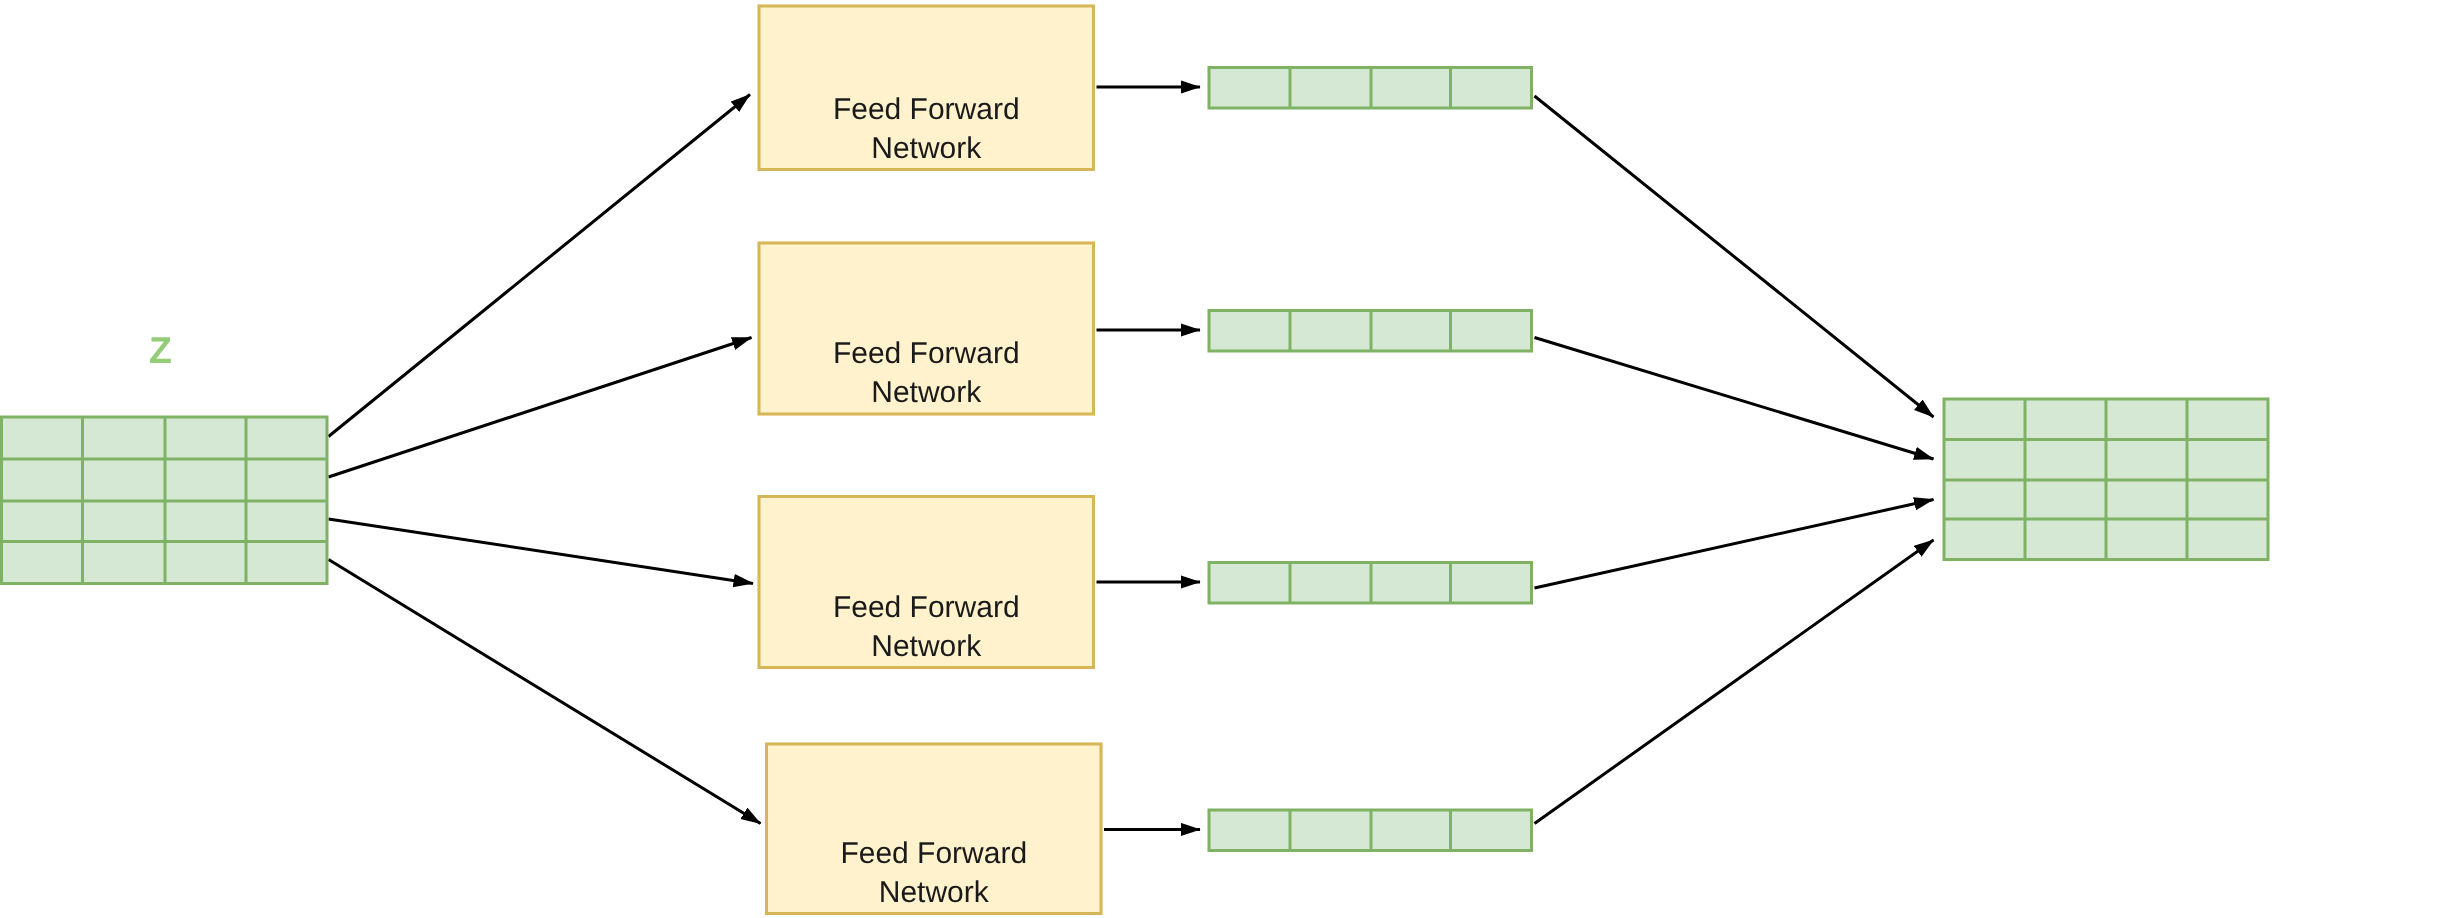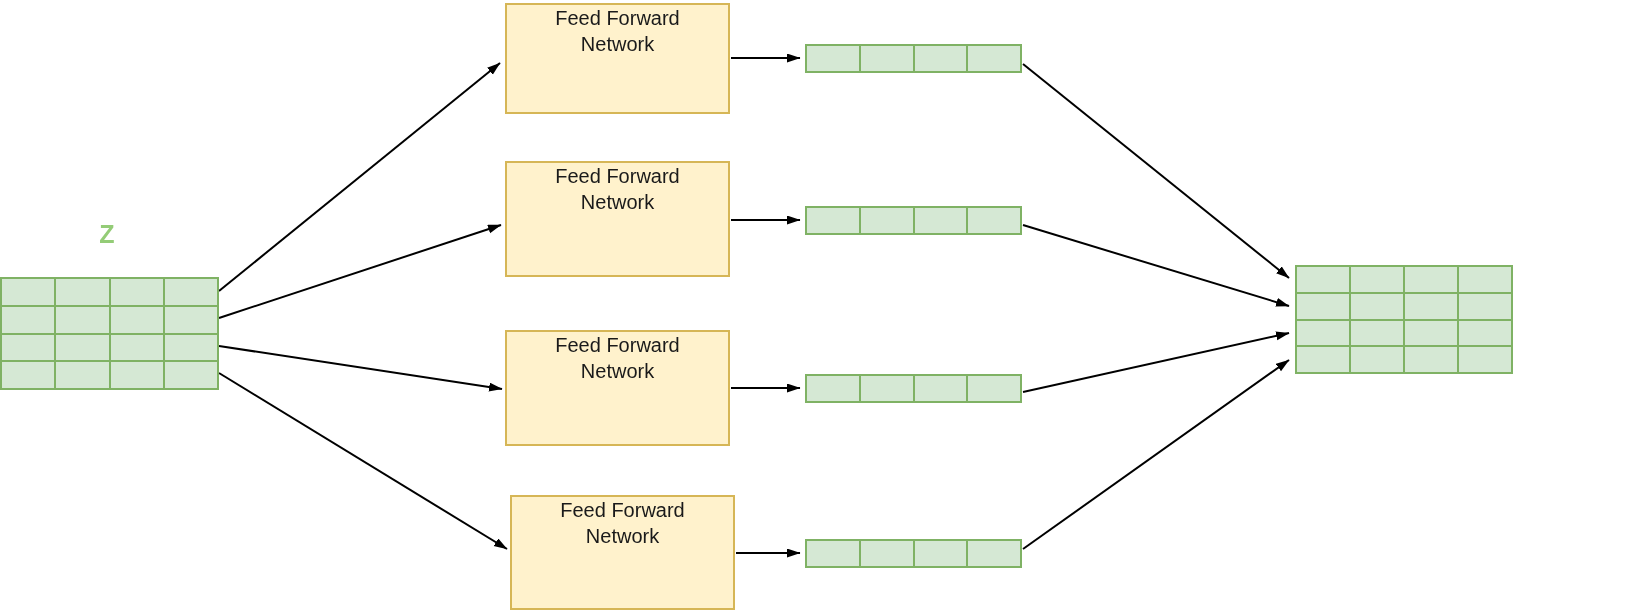--- a/index.html
+++ b/index.html
@@ -43,21 +43,21 @@
   .ffn-box {
     position: absolute;
     left: 505px;
     width: 225px;
     box-sizing: border-box;
     background: var(--ffn_fill);
     border: 2px solid var(--ffn_stroke);
     display: flex;
     flex-direction: column;
     align-items: center;
-    justify-content: flex-start;
+    justify-content: flex-end;
     font-size: 20px;
     line-height: 26px;
     color: #1a1a1a;
     text-align: center;
   }
   .ffn-1 { top: 3px;   height: 111px; }
   .ffn-2 { top: 161px; height: 116px; }
   .ffn-3 { top: 330px; height: 116px; }
   .ffn-4 { top: 495px; height: 115px; left: 510px; }
 

